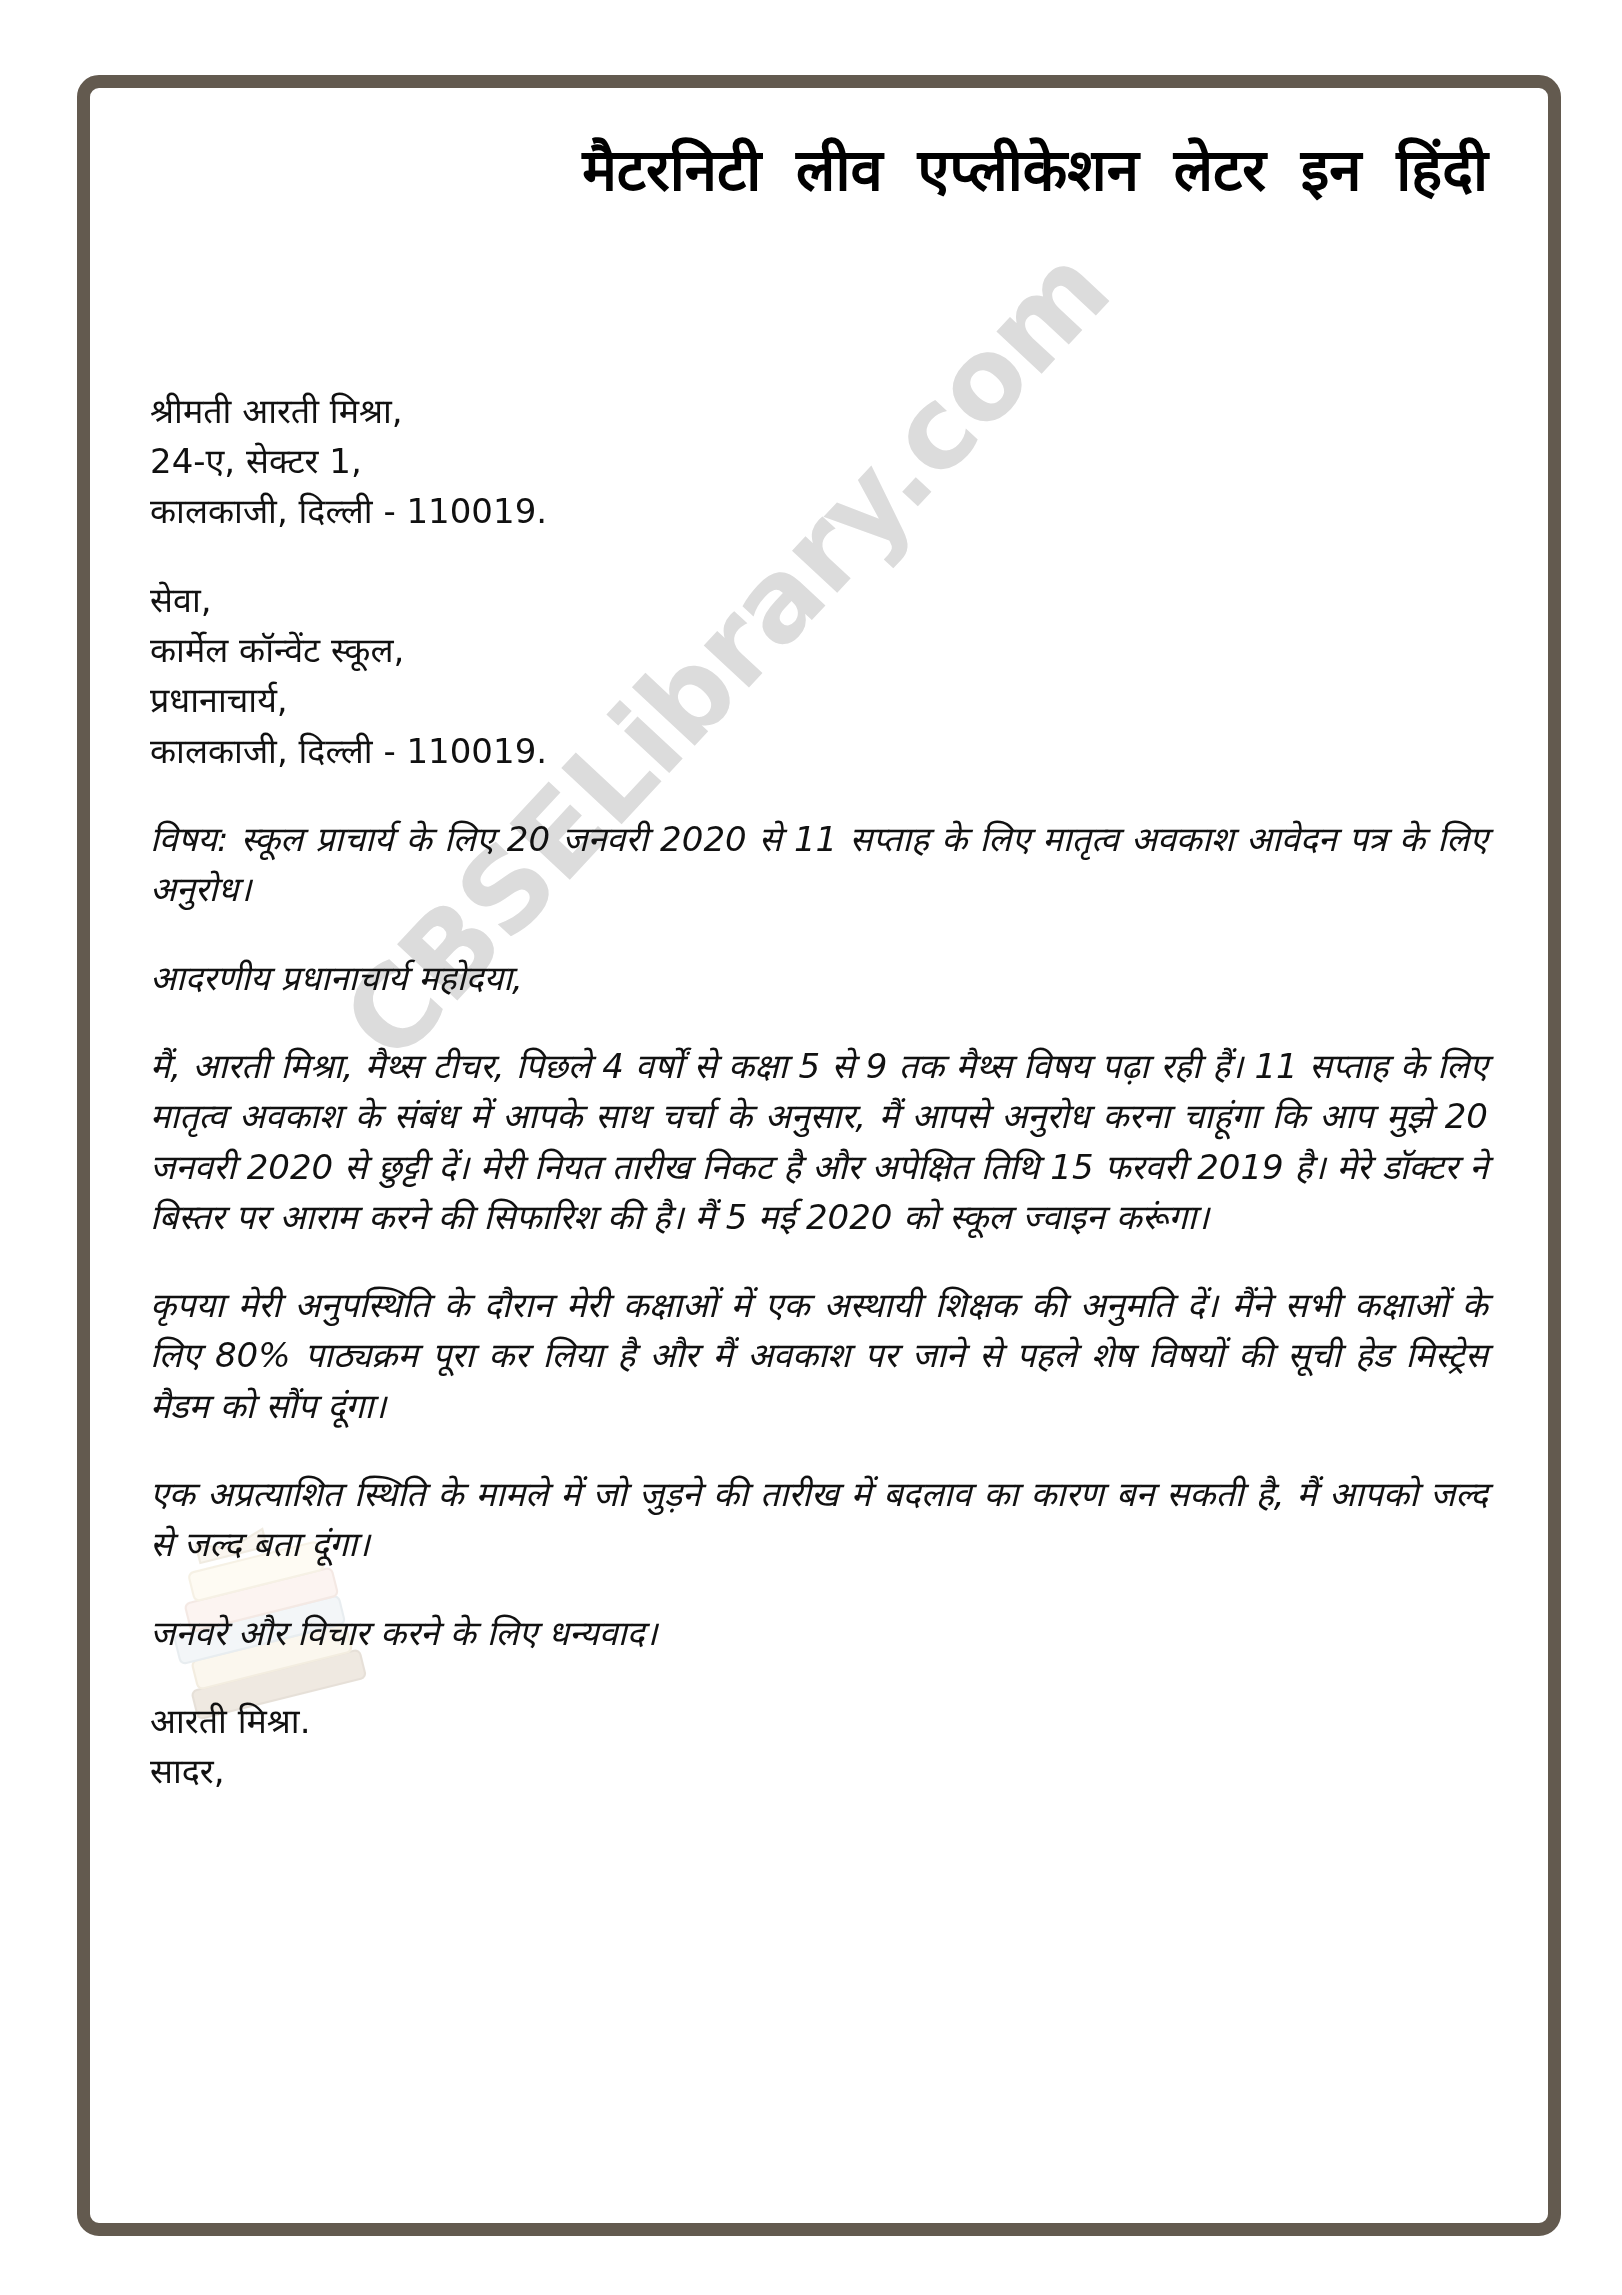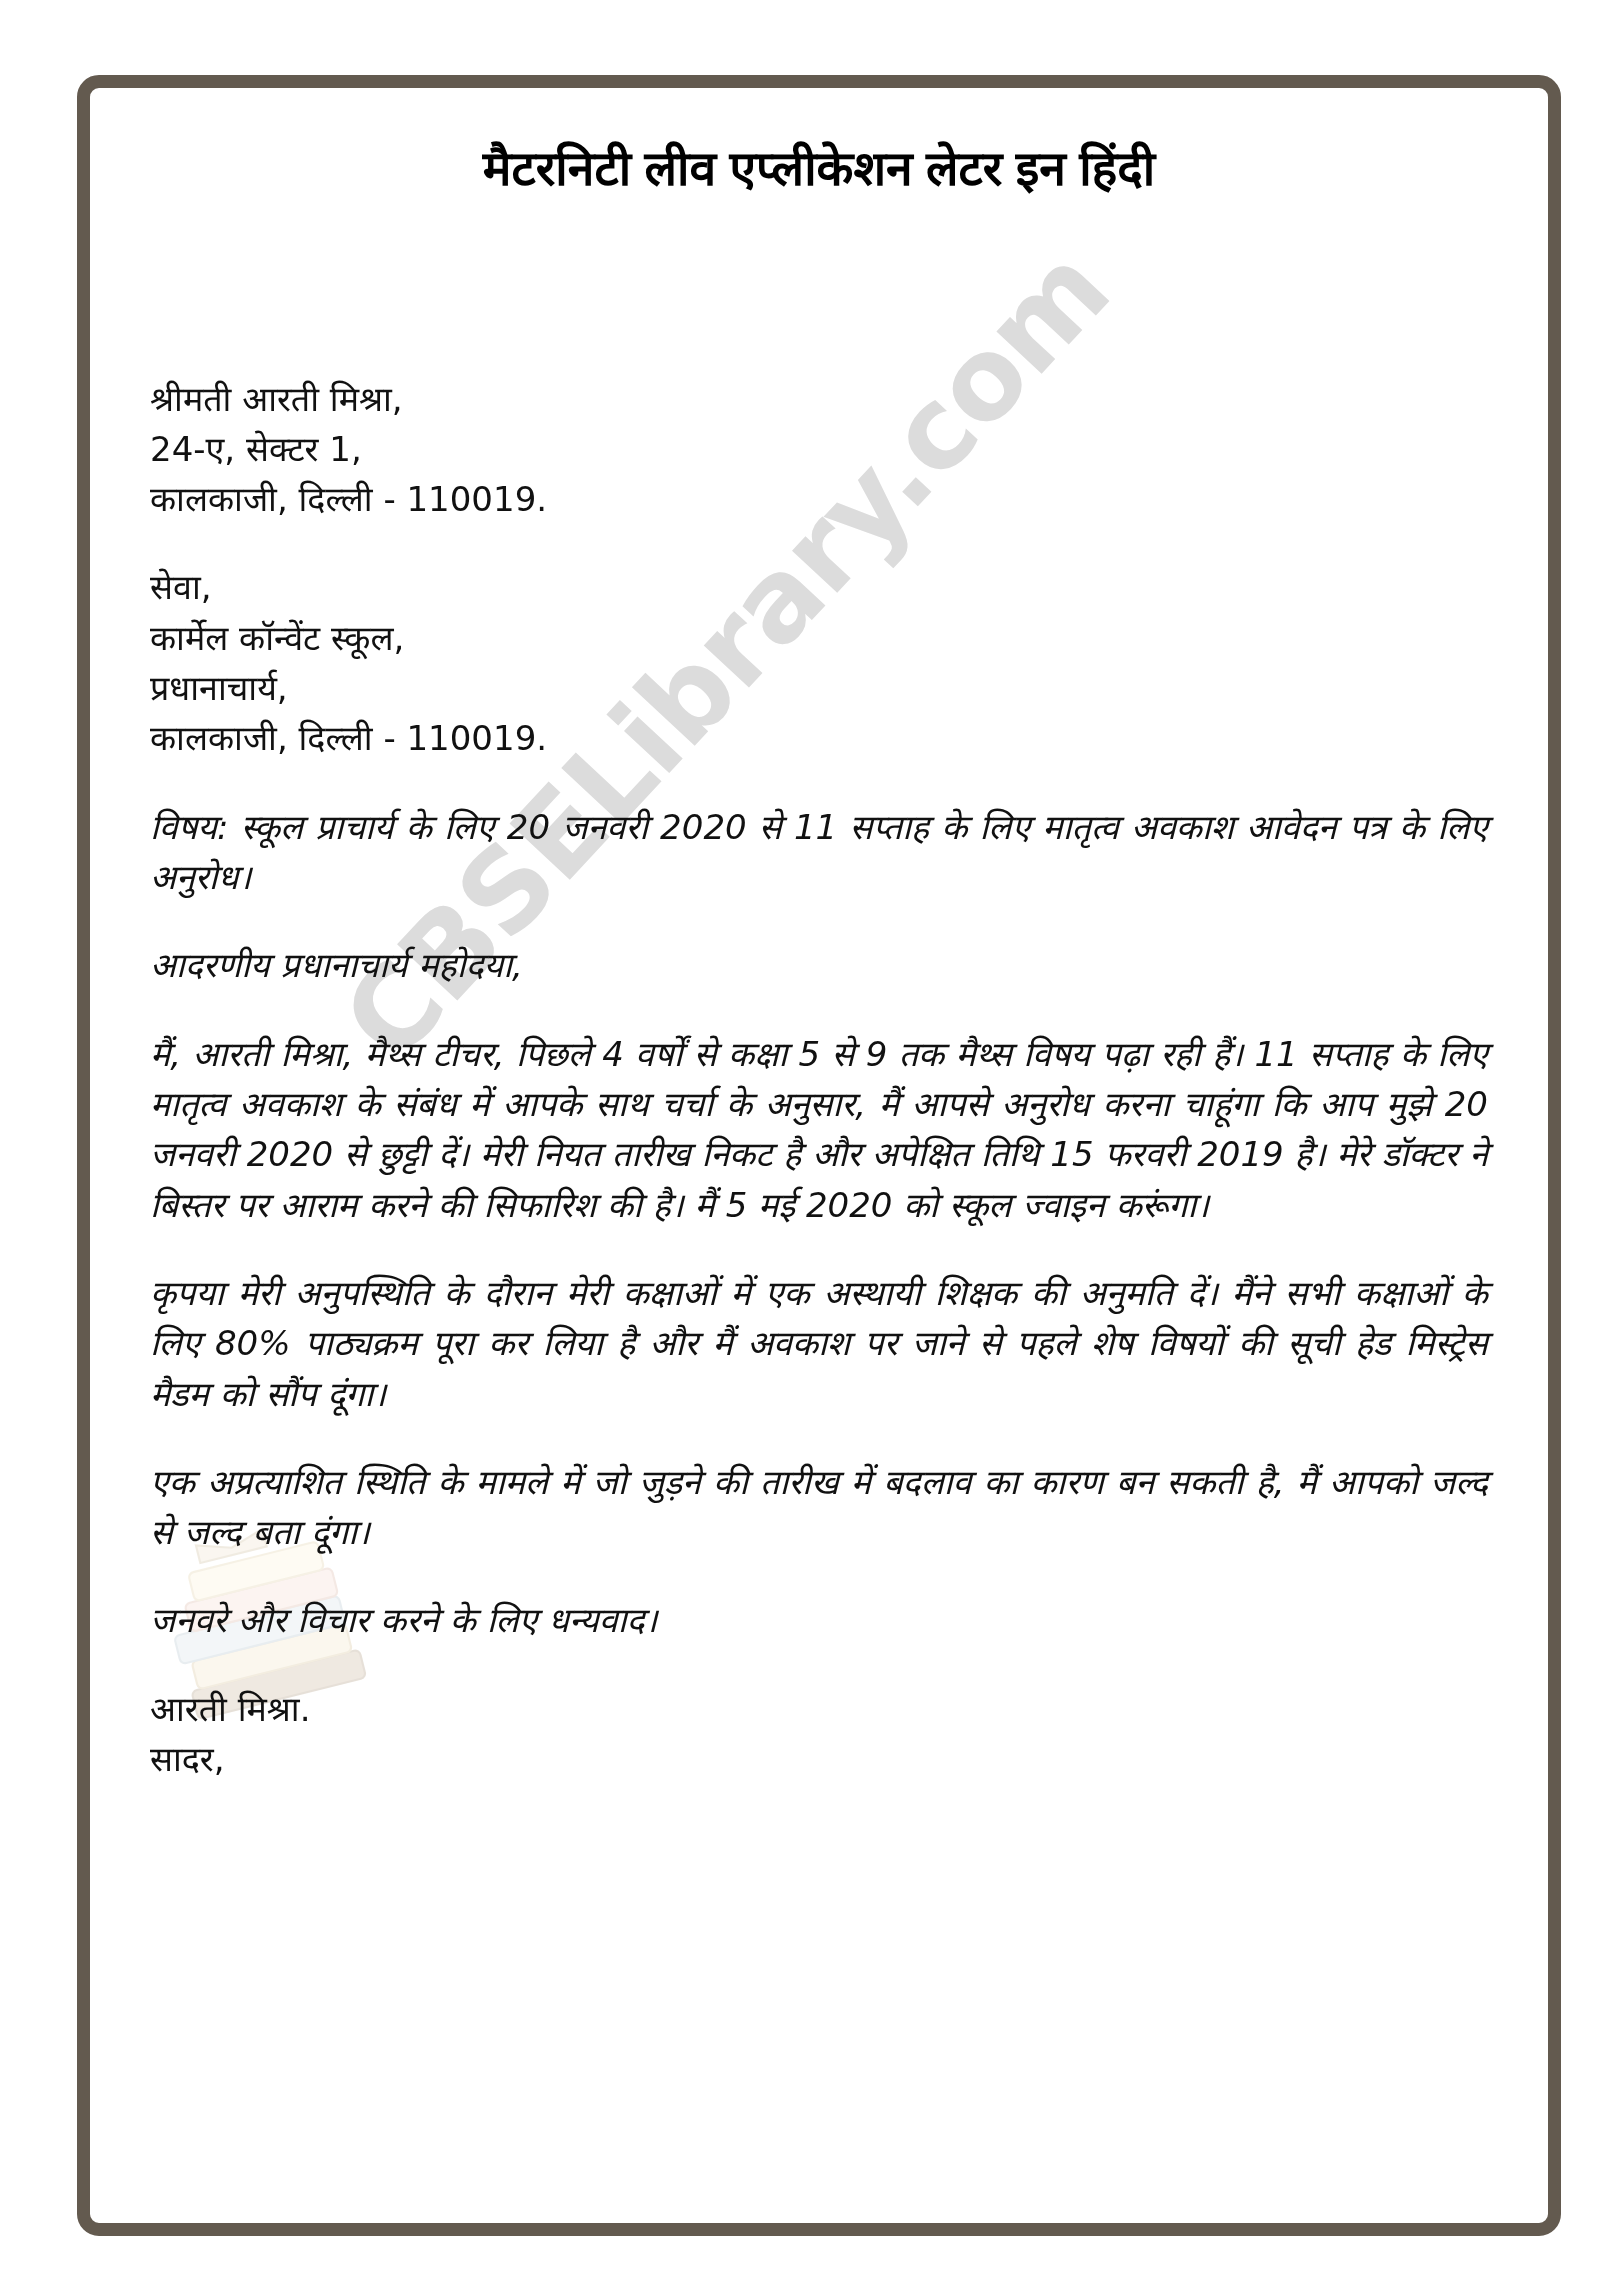--- a/index.html
+++ b/index.html
@@ -70,24 +70,24 @@
     width: 1484px;
     height: 2135px;
     z-index: 3;
     box-sizing: border-box;
     padding: 0 73px;
   }
 
   #doc-title {
     margin: 0;
     padding-top: 65px;
-    text-align: center;
-    font-family: Liberation Sans, sans-serif;
+    text-align: right;
+    font-family: Liberation Mono, monospace;
     font-weight: 700;
-    font-size: 48px;
+    font-size: 58px;
     line-height: 1.22;
     color: #000000;
     letter-spacing: 0px;
   }
 
   .letter-body {
     margin-top: 175px;
     font-family: "DejaVu Sans", "Liberation Sans", sans-serif;
     font-weight: 400;
     font-size: 34px;

